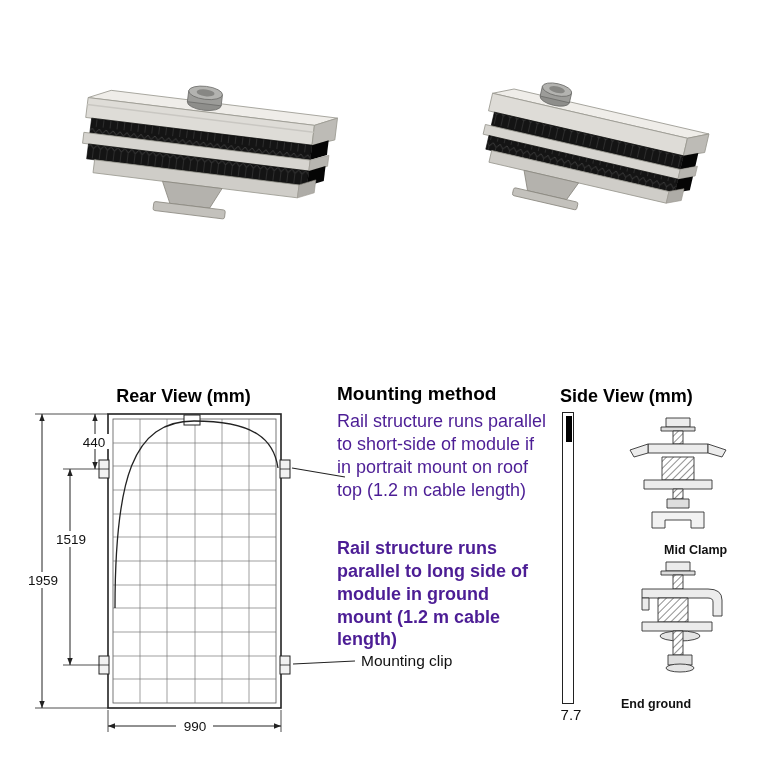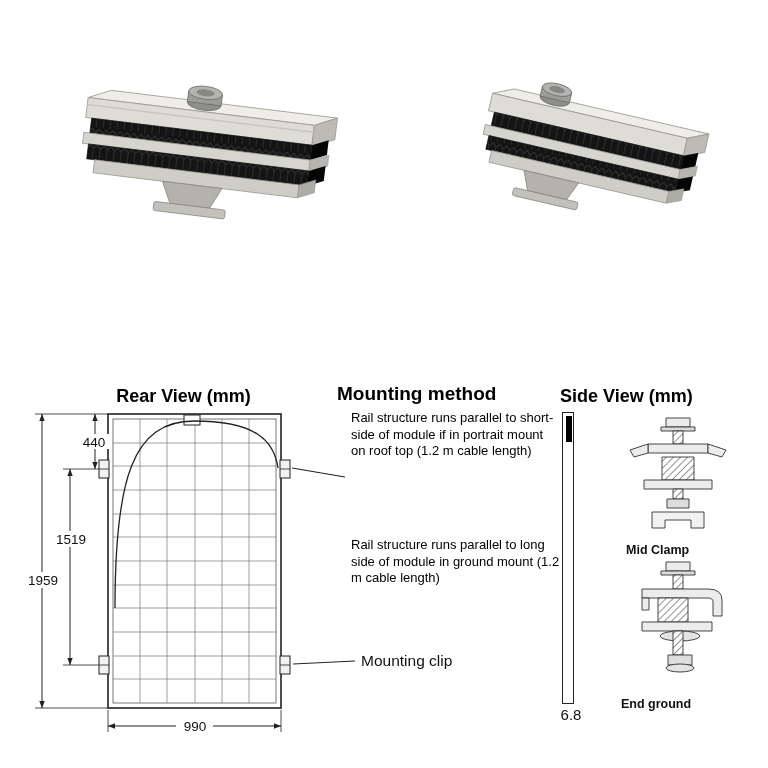--- a/index.html
+++ b/index.html
@@ -10,46 +10,46 @@
     background: #ffffff;
     font-family: "Liberation Sans", sans-serif;
     color: #111;
     overflow: hidden;
   }
   .title { position: absolute; font-weight: bold; color: #000; white-space: nowrap; }
   .rear-title  { left: 96px;  top: 386px; width: 175px; text-align: center; font-size: 18px; }
   .mount-title { left: 337px; top: 383px; font-size: 19px; }
   .side-title  { left: 560px; top: 386px; font-size: 18px; }
   .mount-para {
-    position: absolute; left: 351px; width: 210px;
-    font-size: 13px; line-height: 1.27; color: #000000;
+    position: absolute; left: 337px; width: 210px;
+    font-size: 18px; line-height: 1.27; color: #4c1d95;
   }
   .p1 { top: 410px; }
-  .p2 { top: 537px; }
+  .p2 { top: 537px; font-weight: bold; }
   .retaining { position: absolute; left: 361px; top: 652px; font-size: 15.5px; }
   .hero { position: absolute; }
   .hero-left  { left: 48px;  top: 60px; }
   .hero-right { left: 452px; top: 66px; }
   .rear-svg { position: absolute; left: 15px; top: 408px; }
   .leaders { position: absolute; left: 0; top: 0; pointer-events: none; }
   .side-bar {
     position: absolute; left: 562px; top: 412px;
     width: 12px; height: 292px;
     border: 1.6px solid #222; background: #fff;
   }
   .side-bar .jbox {
     position: absolute; right: 1px; top: 3px;
     width: 6px; height: 26px; background: #000;
   }
   .thickness { position: absolute; left: 556px; top: 706px; width: 30px; text-align: center; font-size: 15px; }
   .cs { position: absolute; }
   .cs-mid { left: 622px; top: 416px; }
   .cs-end { left: 626px; top: 560px; }
   .cs-label { position: absolute; font-weight: bold; font-size: 12.5px; white-space: nowrap; }
-  .lbl-mid { left: 598px; top: 543px; padding-left: 28px; }
+  .lbl-mid { left: 636px; top: 543px; padding-left: 28px; }
   .lbl-end { left: 621px; top: 697px; }
   svg text { font-family: "Liberation Sans", sans-serif; fill: #111; }
 </style>
 </head>
 <body>
 
 <div id="canvas">
 
   <figure class="hero hero-left">
     <svg viewBox="0 0 310 195" width="310" height="195">
@@ -175,21 +175,21 @@
   <div class="retaining">Mounting clip</div>
 
   <svg class="leaders" width="768" height="768" viewBox="0 0 768 768">
     <line x1="345" y1="477" x2="292" y2="468" stroke="#222" stroke-width="1.1"></line>
     <line x1="355" y1="661" x2="293" y2="664" stroke="#222" stroke-width="1.1"></line>
   </svg>
 
   <div class="side-bar">
     <div class="jbox"></div>
   </div>
-  <div class="thickness">6.8</div>
+  <div class="thickness">7.7</div>
 
   <svg class="cs cs-mid" viewBox="0 0 112 124" width="112" height="124">
     <defs>
       <pattern id="hm" width="5" height="5" patternUnits="userSpaceOnUse" patternTransform="rotate(45)">
         <rect width="5" height="5" fill="#fff"></rect>
         <line x1="0" y1="0" x2="0" y2="5" stroke="#555" stroke-width="1.3"></line>
       </pattern>
     </defs>
     <g stroke="#333" stroke-width="0.9" fill="#ececec" stroke-linejoin="round">
       <rect x="44" y="2" width="24" height="9"></rect>

